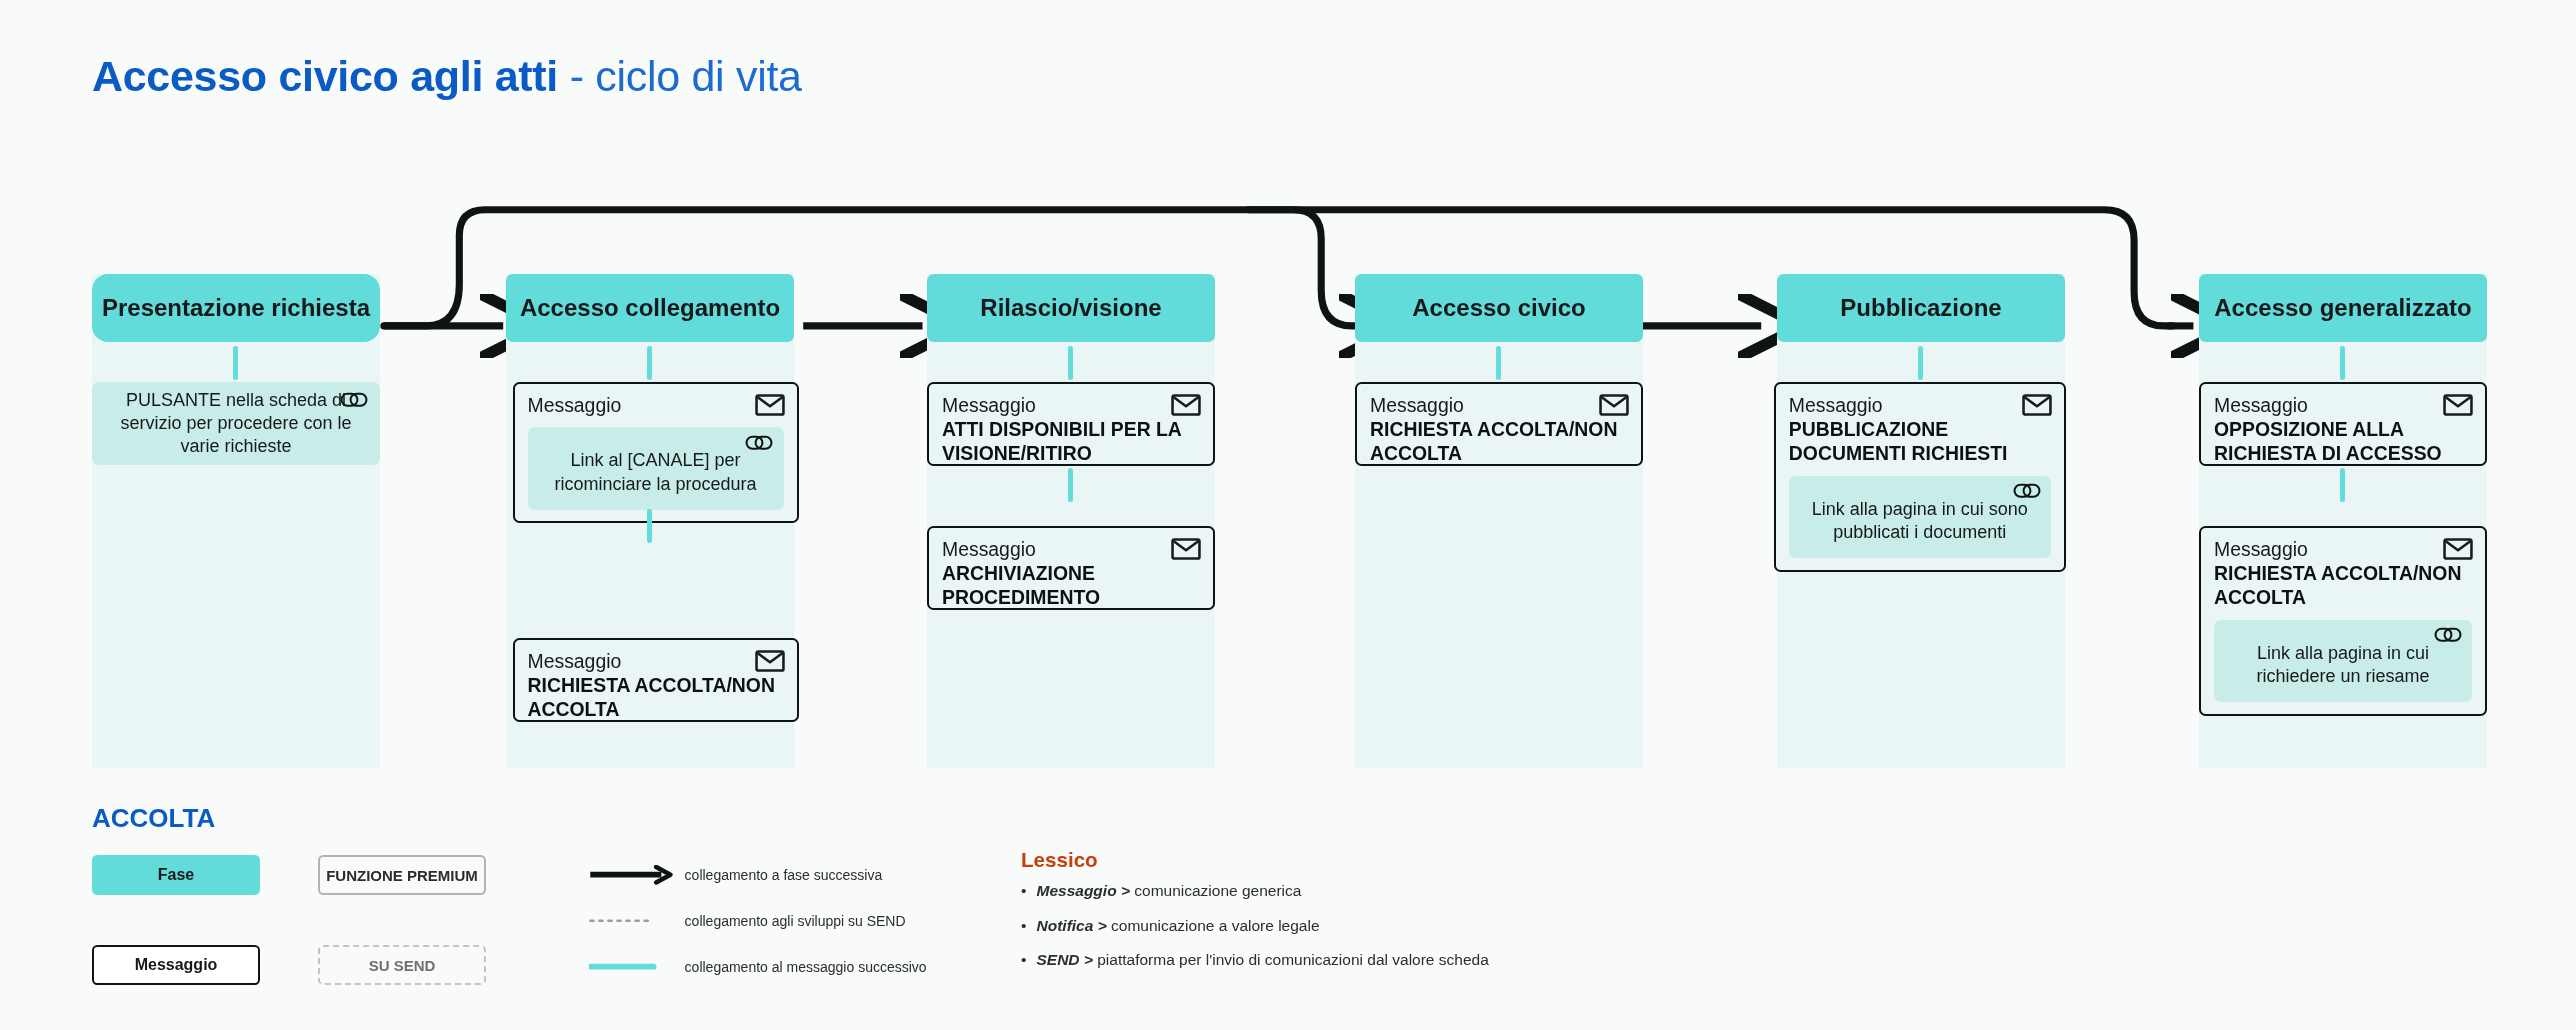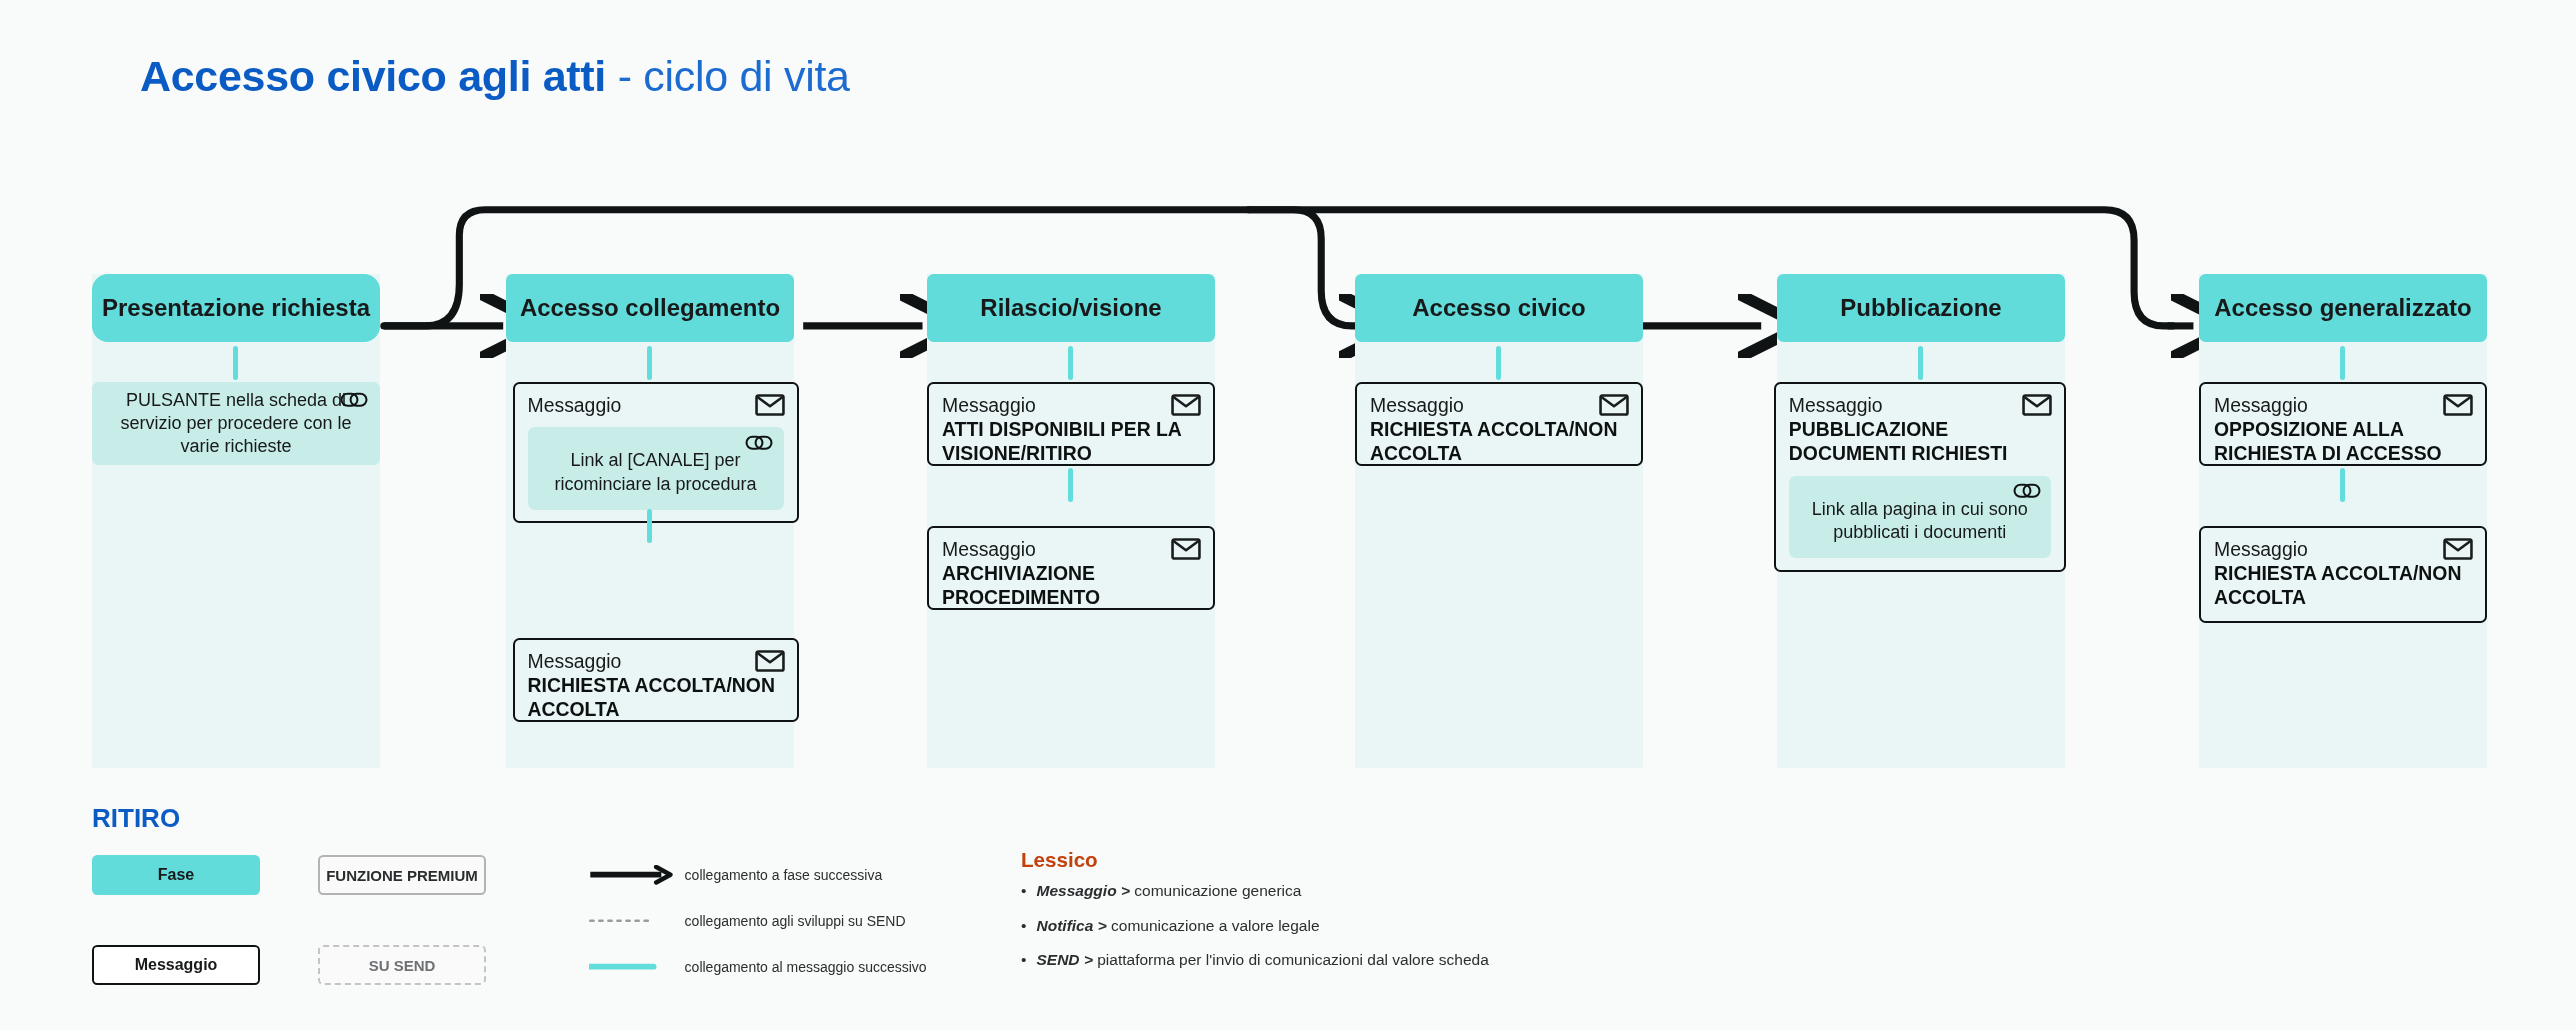--- a/index.html
+++ b/index.html
@@ -8,21 +8,21 @@
     background:#F9FAFA;
     font-family:"Liberation Sans", sans-serif;
     overflow:hidden;
     position:relative;
   }
   
   #title{
     position:absolute; left:92px; top:52px;
     font-size:43px; letter-spacing:-0.3px; white-space:nowrap;
   }
-  #title .t-bold{ color:#0B5BC4; font-weight:bold;margin-left:48px; }
+  #title .t-bold{ color:#0B5BC4; font-weight:bold; }
   #title .t-light{ color:#1C6BD0; font-weight:400; }
 
   
   #flow{ position:absolute; left:0; top:0; width:2576px; height:826px; }
   #connector-svg{ position:absolute; left:0; top:0; width:2576px; height:826px; }
 
   .column{ position:absolute; top:274px; }
   .col-body{
     position:absolute; left:0; top:0;
     background:#E9F6F5; border-radius:1.3px;
@@ -288,27 +288,36 @@
 
     <div class="msg-box" style="left:0px;top:252px;width:288px;">
       <span class="env-icon">
         <svg width="30" height="22" viewBox="0 0 46 34" fill="none">
           <rect x="2.2" y="2.2" width="41.6" height="29.6" rx="2.6" stroke="#1A1D1E" stroke-width="4"></rect>
           <path d="M3.6 4.6 L23 19 L42.4 4.6" stroke="#1A1D1E" stroke-width="4" fill="none" stroke-linejoin="round"></path>
         </svg>
       </span>
       <div class="msg-kicker">Messaggio</div>
       <div class="msg-title">RICHIESTA ACCOLTA/NON ACCOLTA</div>
+      <div class="link-box">
+        <span class="link-icon">
+          <svg width="28" height="19.4" viewBox="0 0 44 30" fill="none">
+            <rect x="2.4" y="5.6" width="25" height="18.8" rx="9.4" stroke="#101314" stroke-width="3.2"></rect>
+            <rect x="16.6" y="5.6" width="25" height="18.8" rx="9.4" stroke="#101314" stroke-width="3.2"></rect>
+          </svg>
+        </span>
+        <span>Link alla pagina in cui richiedere un riesame</span>
+      </div>
     </div>
   </div>
 
 </div>
 
 <div id="legend">
-  <div id="legend-title">RITIRO</div>
+  <div id="legend-title">ACCOLTA</div>
 
   <div class="lg-swatches">
     <div class="sw sw-fase">Fase</div>
     <div class="sw sw-messaggio">Messaggio</div>
   </div>
 
   <div class="lg-swatches2">
     <div class="sw-premium">FUNZIONE PREMIUM</div>
     <div class="sw-send">SU SEND</div>
   </div>

